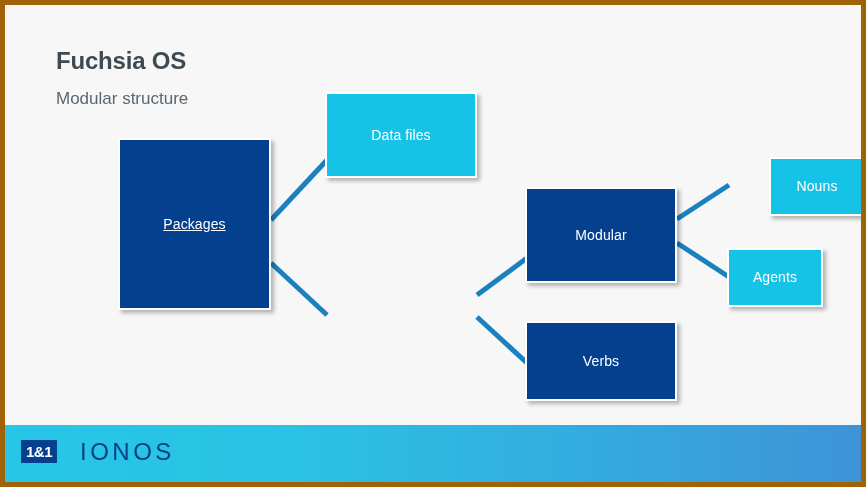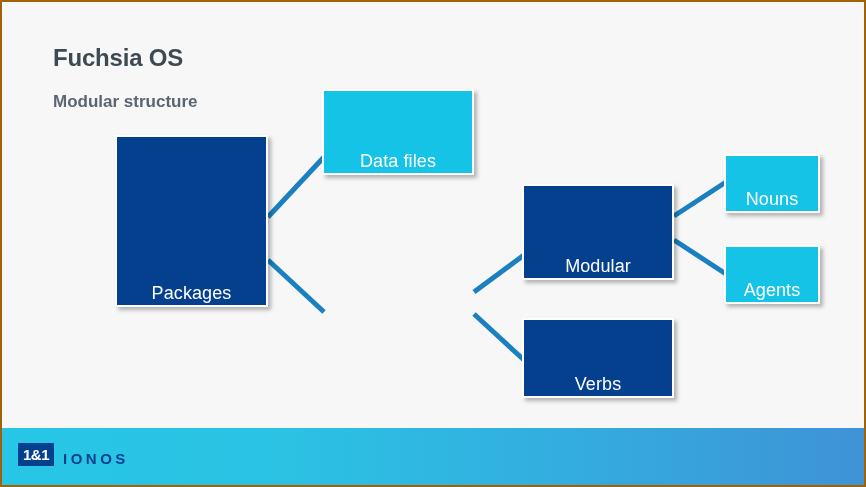--- a/index.html
+++ b/index.html
@@ -8,118 +8,118 @@
     background: #ffffff;
   }
   #slide {
     position: relative;
     width: 866px;
     height: 487px;
     background: #f7f7f7;
     overflow: hidden;
     font-family: "Liberation Sans", sans-serif;
     box-sizing: border-box;
-    border: 2px solid #a16207;
+    border: 5px solid #a16207;
   }
 
   
   #heading {
     position: absolute;
     left: 51px;
     top: 42px;
     z-index: 5;
   }
   #title {
     font-size: 24px;
     font-weight: bold;
     color: #3e4a52;
     letter-spacing: -0.2px;
     line-height: 1.15;
     white-space: nowrap;
   }
   #subtitle {
     font-size: 17px;
-    font-weight: bold;
+    font-weight: normal;
     color: #5b6670;
     line-height: 1.3;
-    margin-top: 19px;
+    margin-top: 13px;
     white-space: nowrap;
   }
 
   
   #connectors {
     position: absolute;
     left: 0;
     top: 0;
     width: 866px;
     height: 487px;
     z-index: 1;
   }
 
   
   .node {
     position: absolute;
     z-index: 3;
     display: flex;
-    align-items: flex-end;
+    align-items: center;
     justify-content: center;
     color: #ffffff;
-    font-size: 18px;
+    font-size: 14px;
     font-weight: normal;
     text-align: center;
     box-sizing: border-box;
     border: 2px solid #ffffff;
     box-shadow: 3px 3px 4px rgba(0,0,0,0.28);
     line-height: 1.2;
     letter-spacing: 0.1px;
   }
   .node.navy   { background: #05408e; }
   .node.cyan   { background: #14c3e5; }
   .node.medium { background: #419ad9; }
 
-  .node.packages   { left: 113px; top: 133px; width: 153px; height: 172px; }
+  .node.packages   { left: 113px; top: 133px; width: 153px; height: 172px; text-decoration: underline; }
   .node.datafiles  { left: 320px; top: 87px;  width: 152px; height: 86px; }
   .node.components { left: 320px; top: 225px; width: 152px; height: 151px; }
   .node.modules    { left: 520px; top: 182px; width: 152px; height: 96px; }
   .node.agents     { left: 520px; top: 316px; width: 152px; height: 80px; }
-  .node.nouns      { left: 722px; top: 152px; width: 96px;  height: 59px; }
+  .node.nouns      { left: 764px; top: 152px; width: 96px;  height: 59px; }
   .node.verbs      { left: 722px; top: 243px; width: 96px;  height: 59px; }
 
   
   #footer {
     position: absolute;
     left: 0;
     bottom: 0;
     width: 866px;
     height: 57px;
     background: linear-gradient(to right, #27c6e6 0%, #2bc2e4 33%, #35a8de 72%, #3f92d6 100%);
     z-index: 6;
   }
   #logo {
     position: absolute;
     left: 16px;
     top: 15px;
     display: flex;
-    align-items: flex-end;
-    gap: 9px;
+    align-items: flex-start;
+    gap: 23px;
   }
   #logo-badge {
     background: #05408e;
     color: #ffffff;
     font-size: 15px;
     font-weight: bold;
     padding: 4px 5px 4px 5px;
     line-height: 1;
     letter-spacing: -0.5px;
     font-family: "Liberation Sans", sans-serif;
   }
   #logo-word {
     color: #05408e;
-    font-size: 15px;
-    font-weight: bold;
+    font-size: 24px;
+    font-weight: normal;
     letter-spacing: 3.5px;
     line-height: 1;
   }
 </style>
 </head>
 <body>
 
 <div id="slide">
 
   <div id="heading">

